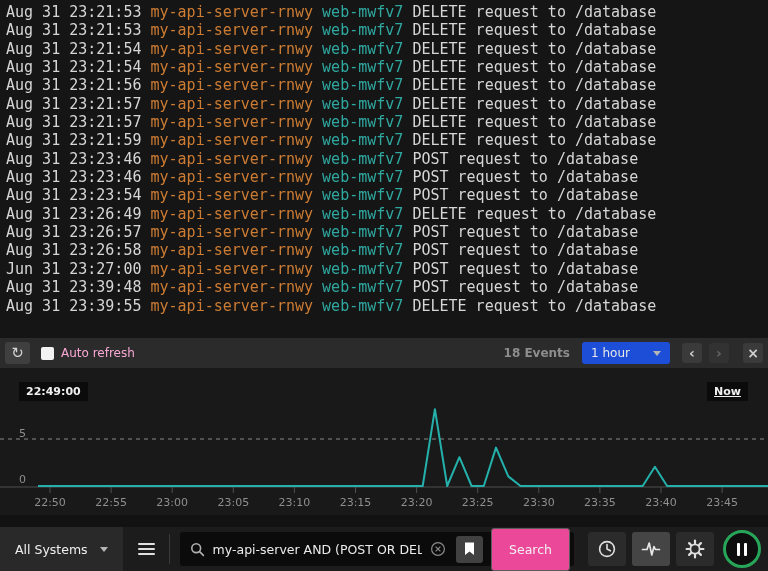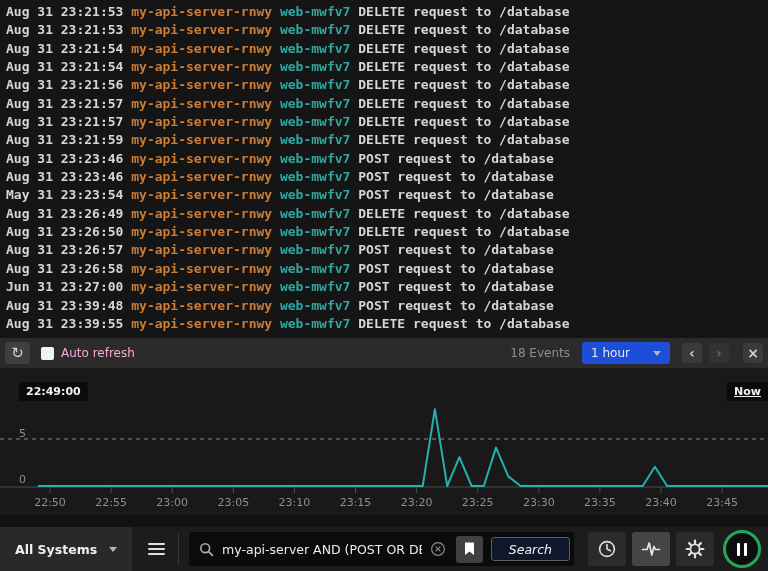--- a/index.html
+++ b/index.html
@@ -2,70 +2,70 @@
 <html style="--c-log-text: #d6d6d6; --c-orange: #cd7c33; --c-prog-teal: #2fa8a0; --c-green: #27a65a;"><head>
 <meta charset="utf-8">
 <style>
   * { margin:0; padding:0; box-sizing:border-box; }
   html,body { width:768px; height:571px; background:#141414; overflow:hidden;
               font-family:"DejaVu Sans","Liberation Sans",sans-serif; }
   .app { width:768px; height:571px; display:flex; flex-direction:column; }
 
   
   .log-area { height:338px; background:#151515; padding:3px 0 0 6px; overflow:hidden; }
-  .log-row { font-family:"DejaVu Sans Mono","Liberation Mono",monospace; font-size:13px;
-             line-height:18.35px; white-space:pre; color:var(--c-log-text,#d6d6d6);font-weight:bold; }
+  .log-row { font-family:"DejaVu Sans Mono","Liberation Mono",monospace; font-size:15px;
+             line-height:18.35px; white-space:pre; color:var(--c-log-text,#d6d6d6); }
   .c-sys  { color:var(--c-orange,#cd7c33); }
   .c-prog { color:var(--c-prog-teal,#2fa8a0); }
 
   
   .toolbar { height:30px; background:#2b2b2b; display:flex; align-items:center; padding:0 5px; gap:7px; }
   .refresh-btn { width:25px; height:22px; background:#3f3f3f; border-radius:3px; color:#d2d2d2;
                  font-size:15px; line-height:15px; display:flex; align-items:center; justify-content:center; cursor:pointer; }
   .checkbox { width:13px; height:13px; background:#f2f2f2; border-radius:2px; margin-left:4px; cursor:pointer; }
   .tb-label { color:#f9a8d4; font-size:12px; }
   .spacer { flex:1; }
-  .events-count { color:#8d8d8d; font-size:12px; margin-right:5px; }
+  .events-count { color:#8d8d8d; font-size:12px; margin-right:5px;font-weight:bold; }
   .dropdown { width:88px; height:22px; background:#1d4ed8; border-radius:3px; display:flex; align-items:center;
               justify-content:space-between; padding:0 9px; color:#e8e8e8; font-size:12px; cursor:pointer; margin-right:5px; }
   .caret-down { width:0; height:0; border-left:4px solid transparent; border-right:4px solid transparent;
                 border-top:5px solid #b5b5b5; }
   .nav-btn { width:20px; height:20px; background:#3a3a3a; border-radius:3px; color:#cfcfcf; display:flex;
              align-items:center; justify-content:center; font-size:14px; font-weight:bold; cursor:pointer; }
   .nav-btn.disabled { background:#323232; color:#666; }
   .close-btn { margin-left:7px; font-size:14px; }
 
   
   .chart-section { height:147px; background:#191919; position:relative; }
   .chart-svg-wrap, .chart-svg-wrap svg { position:absolute; left:0; top:0; width:768px; height:147px; }
   .badge { position:absolute; top:14px; background:#0b0b0b; color:#f0f0f0; font-size:11px; font-weight:bold;
            padding:3px 7px; z-index:2; }
   .badge-start { left:19px; }
-  .badge-now { right:0; cursor:pointer;text-decoration:underline; }
+  .badge-now { right:20px; cursor:pointer;text-decoration:underline; }
   .tick-label { font-family:"DejaVu Sans","Liberation Sans",sans-serif; font-size:11px; fill:#8f8f8f; }
   .below-strip { height:12px; background:#121212; }
 
   
   .bottom-bar { height:44px; background:#1c1c1c; display:flex; align-items:center; }
   .systems { height:44px; display:flex; align-items:center; gap:12px; padding:0 15px; background:#292929;
-             color:#f0f0f0; font-size:12.5px; font-weight:bold; cursor:pointer;text-align:center; }
+             color:#f0f0f0; font-size:12.5px; font-weight:normal; cursor:pointer;text-align:center; }
   .menu-btn { width:34px; height:34px; margin:0 5px 0 7px; display:flex; flex-direction:column; align-items:center;
               justify-content:center; gap:3px; cursor:pointer; }
   .menu-bar { width:17px; height:2.2px; background:#e0e0e0; border-radius:1px; }
   .vdivider { width:1px; height:30px; background:#3a3a3a; }
   .search-wrap { flex:1; height:34px; margin:0 8px 0 10px; background:#0b0b0b; border-radius:3px;
                  display:flex; align-items:center; padding:0 4px 0 10px; gap:8px; }
   .search-input { flex:1; background:transparent; border:none; outline:none; color:#ececec; font-size:12.5px;
                   font-family:"DejaVu Sans","Liberation Sans",sans-serif; }
   .clear-btn { display:flex; cursor:pointer; margin-right:2px; }
   .bookmark-btn { width:27px; height:27px; background:#414141; border-radius:3px; display:flex;
                   align-items:center; justify-content:center; cursor:pointer; flex:0 0 auto; }
-  .search-btn { height:24px; padding:0 17px; background:#0f172a; border:1px solid #5c5c5c; border-radius:3px;
+  .search-btn { height:43px; padding:0 17px; background:#ec4899; border:1px solid #5c5c5c; border-radius:3px;
                 color:#f2f2f2; font-size:12.5px; cursor:pointer; flex:0 0 auto;
-                font-family:"DejaVu Sans","Liberation Sans",sans-serif;font-style:italic; }
+                font-family:"DejaVu Sans","Liberation Sans",sans-serif; }
   .tool-btn { width:38px; height:34px; background:#2b2b2b; border-radius:3px; display:flex; align-items:center;
               justify-content:center; margin-left:6px; cursor:pointer; flex:0 0 auto; }
   .tool-btn.active { background:#454545; }
   .pause-btn { width:38px; height:38px; border-radius:50%; border:3px solid var(--c-green,#27a65a); background:#0e0e0e;
                display:flex; align-items:center; justify-content:center; gap:3.5px; margin:0 7px 0 9px;
                cursor:pointer; flex:0 0 auto; }
   .pause-bar { width:3.5px; height:13px; background:#fff; border-radius:1px; }
 </style>
 </head>
 <body>
@@ -76,23 +76,22 @@
       <div class="log-row"><span class="c-ts">Aug 31 23:21:53</span> <span class="c-sys">my-api-server-rnwy</span> <span class="c-prog">web-mwfv7</span> <span class="c-msg">DELETE request to /database</span></div>
       <div class="log-row"><span class="c-ts">Aug 31 23:21:53</span> <span class="c-sys">my-api-server-rnwy</span> <span class="c-prog">web-mwfv7</span> <span class="c-msg">DELETE request to /database</span></div>
       <div class="log-row"><span class="c-ts">Aug 31 23:21:54</span> <span class="c-sys">my-api-server-rnwy</span> <span class="c-prog">web-mwfv7</span> <span class="c-msg">DELETE request to /database</span></div>
       <div class="log-row"><span class="c-ts">Aug 31 23:21:54</span> <span class="c-sys">my-api-server-rnwy</span> <span class="c-prog">web-mwfv7</span> <span class="c-msg">DELETE request to /database</span></div>
       <div class="log-row"><span class="c-ts">Aug 31 23:21:56</span> <span class="c-sys">my-api-server-rnwy</span> <span class="c-prog">web-mwfv7</span> <span class="c-msg">DELETE request to /database</span></div>
       <div class="log-row"><span class="c-ts">Aug 31 23:21:57</span> <span class="c-sys">my-api-server-rnwy</span> <span class="c-prog">web-mwfv7</span> <span class="c-msg">DELETE request to /database</span></div>
       <div class="log-row"><span class="c-ts">Aug 31 23:21:57</span> <span class="c-sys">my-api-server-rnwy</span> <span class="c-prog">web-mwfv7</span> <span class="c-msg">DELETE request to /database</span></div>
       <div class="log-row"><span class="c-ts">Aug 31 23:21:59</span> <span class="c-sys">my-api-server-rnwy</span> <span class="c-prog">web-mwfv7</span> <span class="c-msg">DELETE request to /database</span></div>
       <div class="log-row"><span class="c-ts">Aug 31 23:23:46</span> <span class="c-sys">my-api-server-rnwy</span> <span class="c-prog">web-mwfv7</span> <span class="c-msg">POST request to /database</span></div>
       <div class="log-row"><span class="c-ts">Aug 31 23:23:46</span> <span class="c-sys">my-api-server-rnwy</span> <span class="c-prog">web-mwfv7</span> <span class="c-msg">POST request to /database</span></div>
-      <div class="log-row"><span class="c-ts">May 31 23:23:54</span> <span class="c-sys">my-api-server-rnwy</span> <span class="c-prog">web-mwfv7</span> <span class="c-msg">POST request to /database</span></div>
+      <div class="log-row"><span class="c-ts">Aug 31 23:23:54</span> <span class="c-sys">my-api-server-rnwy</span> <span class="c-prog">web-mwfv7</span> <span class="c-msg">POST request to /database</span></div>
       <div class="log-row"><span class="c-ts">Aug 31 23:26:49</span> <span class="c-sys">my-api-server-rnwy</span> <span class="c-prog">web-mwfv7</span> <span class="c-msg">DELETE request to /database</span></div>
-      <div class="log-row"><span class="c-ts">Aug 31 23:26:50</span> <span class="c-sys">my-api-server-rnwy</span> <span class="c-prog">web-mwfv7</span> <span class="c-msg">DELETE request to /database</span></div>
       <div class="log-row"><span class="c-ts">Aug 31 23:26:57</span> <span class="c-sys">my-api-server-rnwy</span> <span class="c-prog">web-mwfv7</span> <span class="c-msg">POST request to /database</span></div>
       <div class="log-row"><span class="c-ts">Aug 31 23:26:58</span> <span class="c-sys">my-api-server-rnwy</span> <span class="c-prog">web-mwfv7</span> <span class="c-msg">POST request to /database</span></div>
       <div class="log-row"><span class="c-ts">Jun 31 23:27:00</span> <span class="c-sys">my-api-server-rnwy</span> <span class="c-prog">web-mwfv7</span> <span class="c-msg">POST request to /database</span></div>
       <div class="log-row"><span class="c-ts">Aug 31 23:39:48</span> <span class="c-sys">my-api-server-rnwy</span> <span class="c-prog">web-mwfv7</span> <span class="c-msg">POST request to /database</span></div>
       <div class="log-row"><span class="c-ts">Aug 31 23:39:55</span> <span class="c-sys">my-api-server-rnwy</span> <span class="c-prog">web-mwfv7</span> <span class="c-msg">DELETE request to /database</span></div>
     </div>
 
   <div class="toolbar">
     <div class="refresh-btn">
       <span>↻</span>

